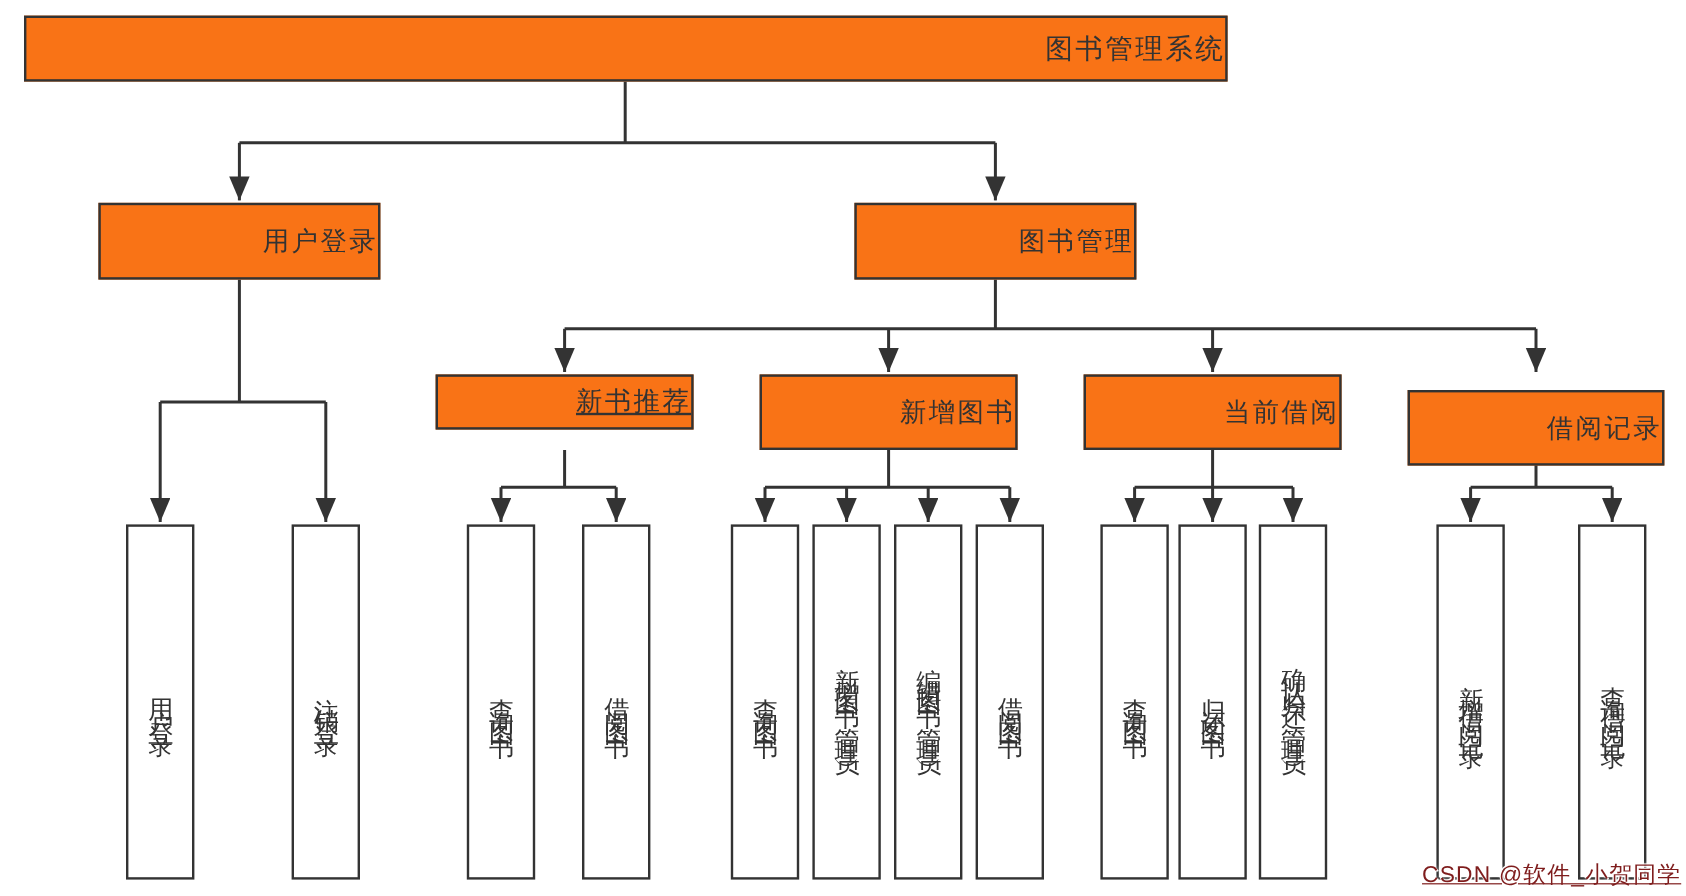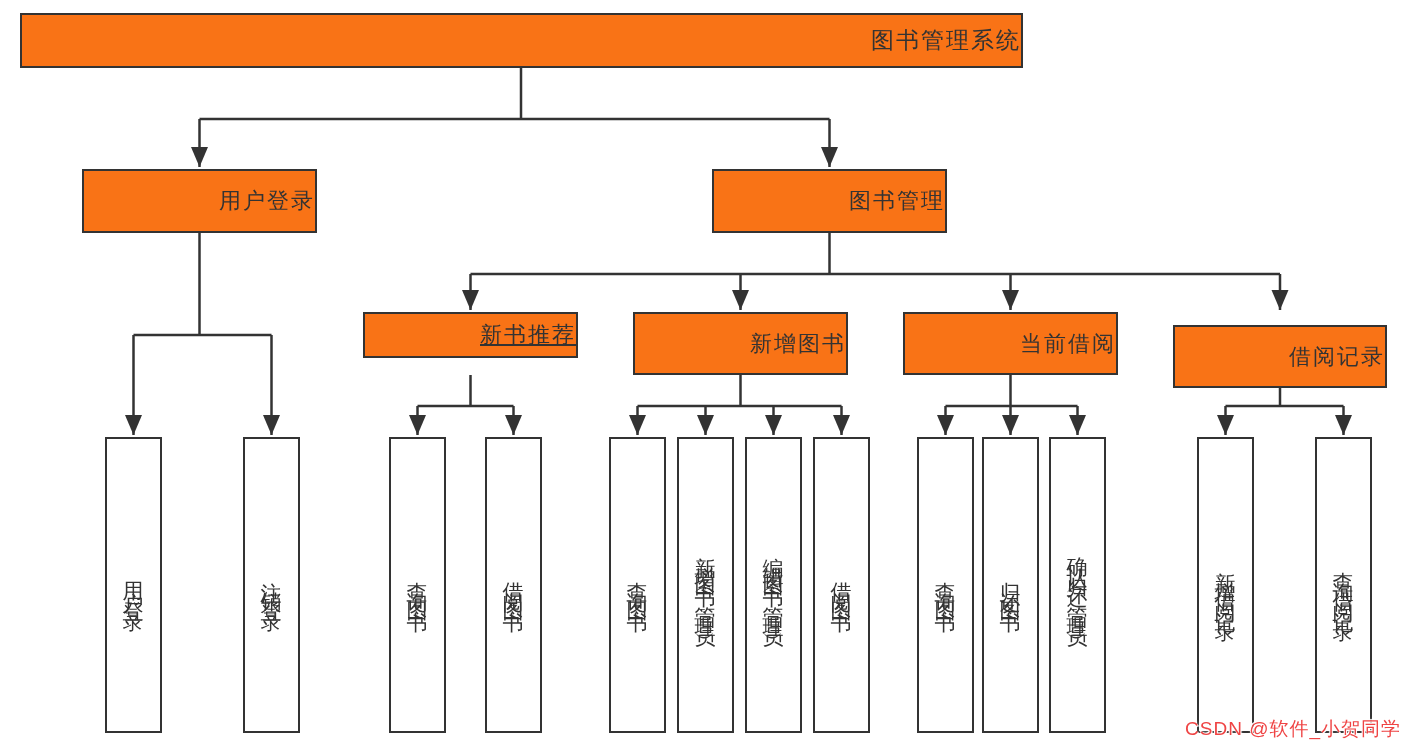--- a/index.html
+++ b/index.html
@@ -15,23 +15,24 @@
     position:absolute;z-index:2;background:#ffffff;border:2.5px solid #333333;
     width:57px;height:296px;top:437px;
     display:flex;align-items:center;justify-content:center;box-sizing:border-box;
   }
   .vbox .vlabel{
     writing-mode:vertical-rl;text-orientation:mixed;
     font-size:21px;letter-spacing:10px;color:#333333;white-space:nowrap;line-height:1;
   }
   #watermark{
     position:absolute;z-index:9;right:4px;bottom:5px;
-    font-size:19px;letter-spacing:1px;color:#ef4444;
+    font-size:19px;letter-spacing:1px;color:#7f1d1d;
     text-shadow:-1px -1px 0 #ffffff,1px 1px 0 #ffffff,0 0 3px #ffffff;
     white-space:nowrap;
+    text-decoration:underline;
   }
 </style>
 </head>
 <body>
 
 <div id="stage">
 
   <svg id="wires" width="1405" height="747" viewBox="0 0 1405 747">
     <defs>
       <marker id="ah" markerUnits="userSpaceOnUse" markerWidth="22" markerHeight="18" refX="20" refY="8.5" orient="auto">

